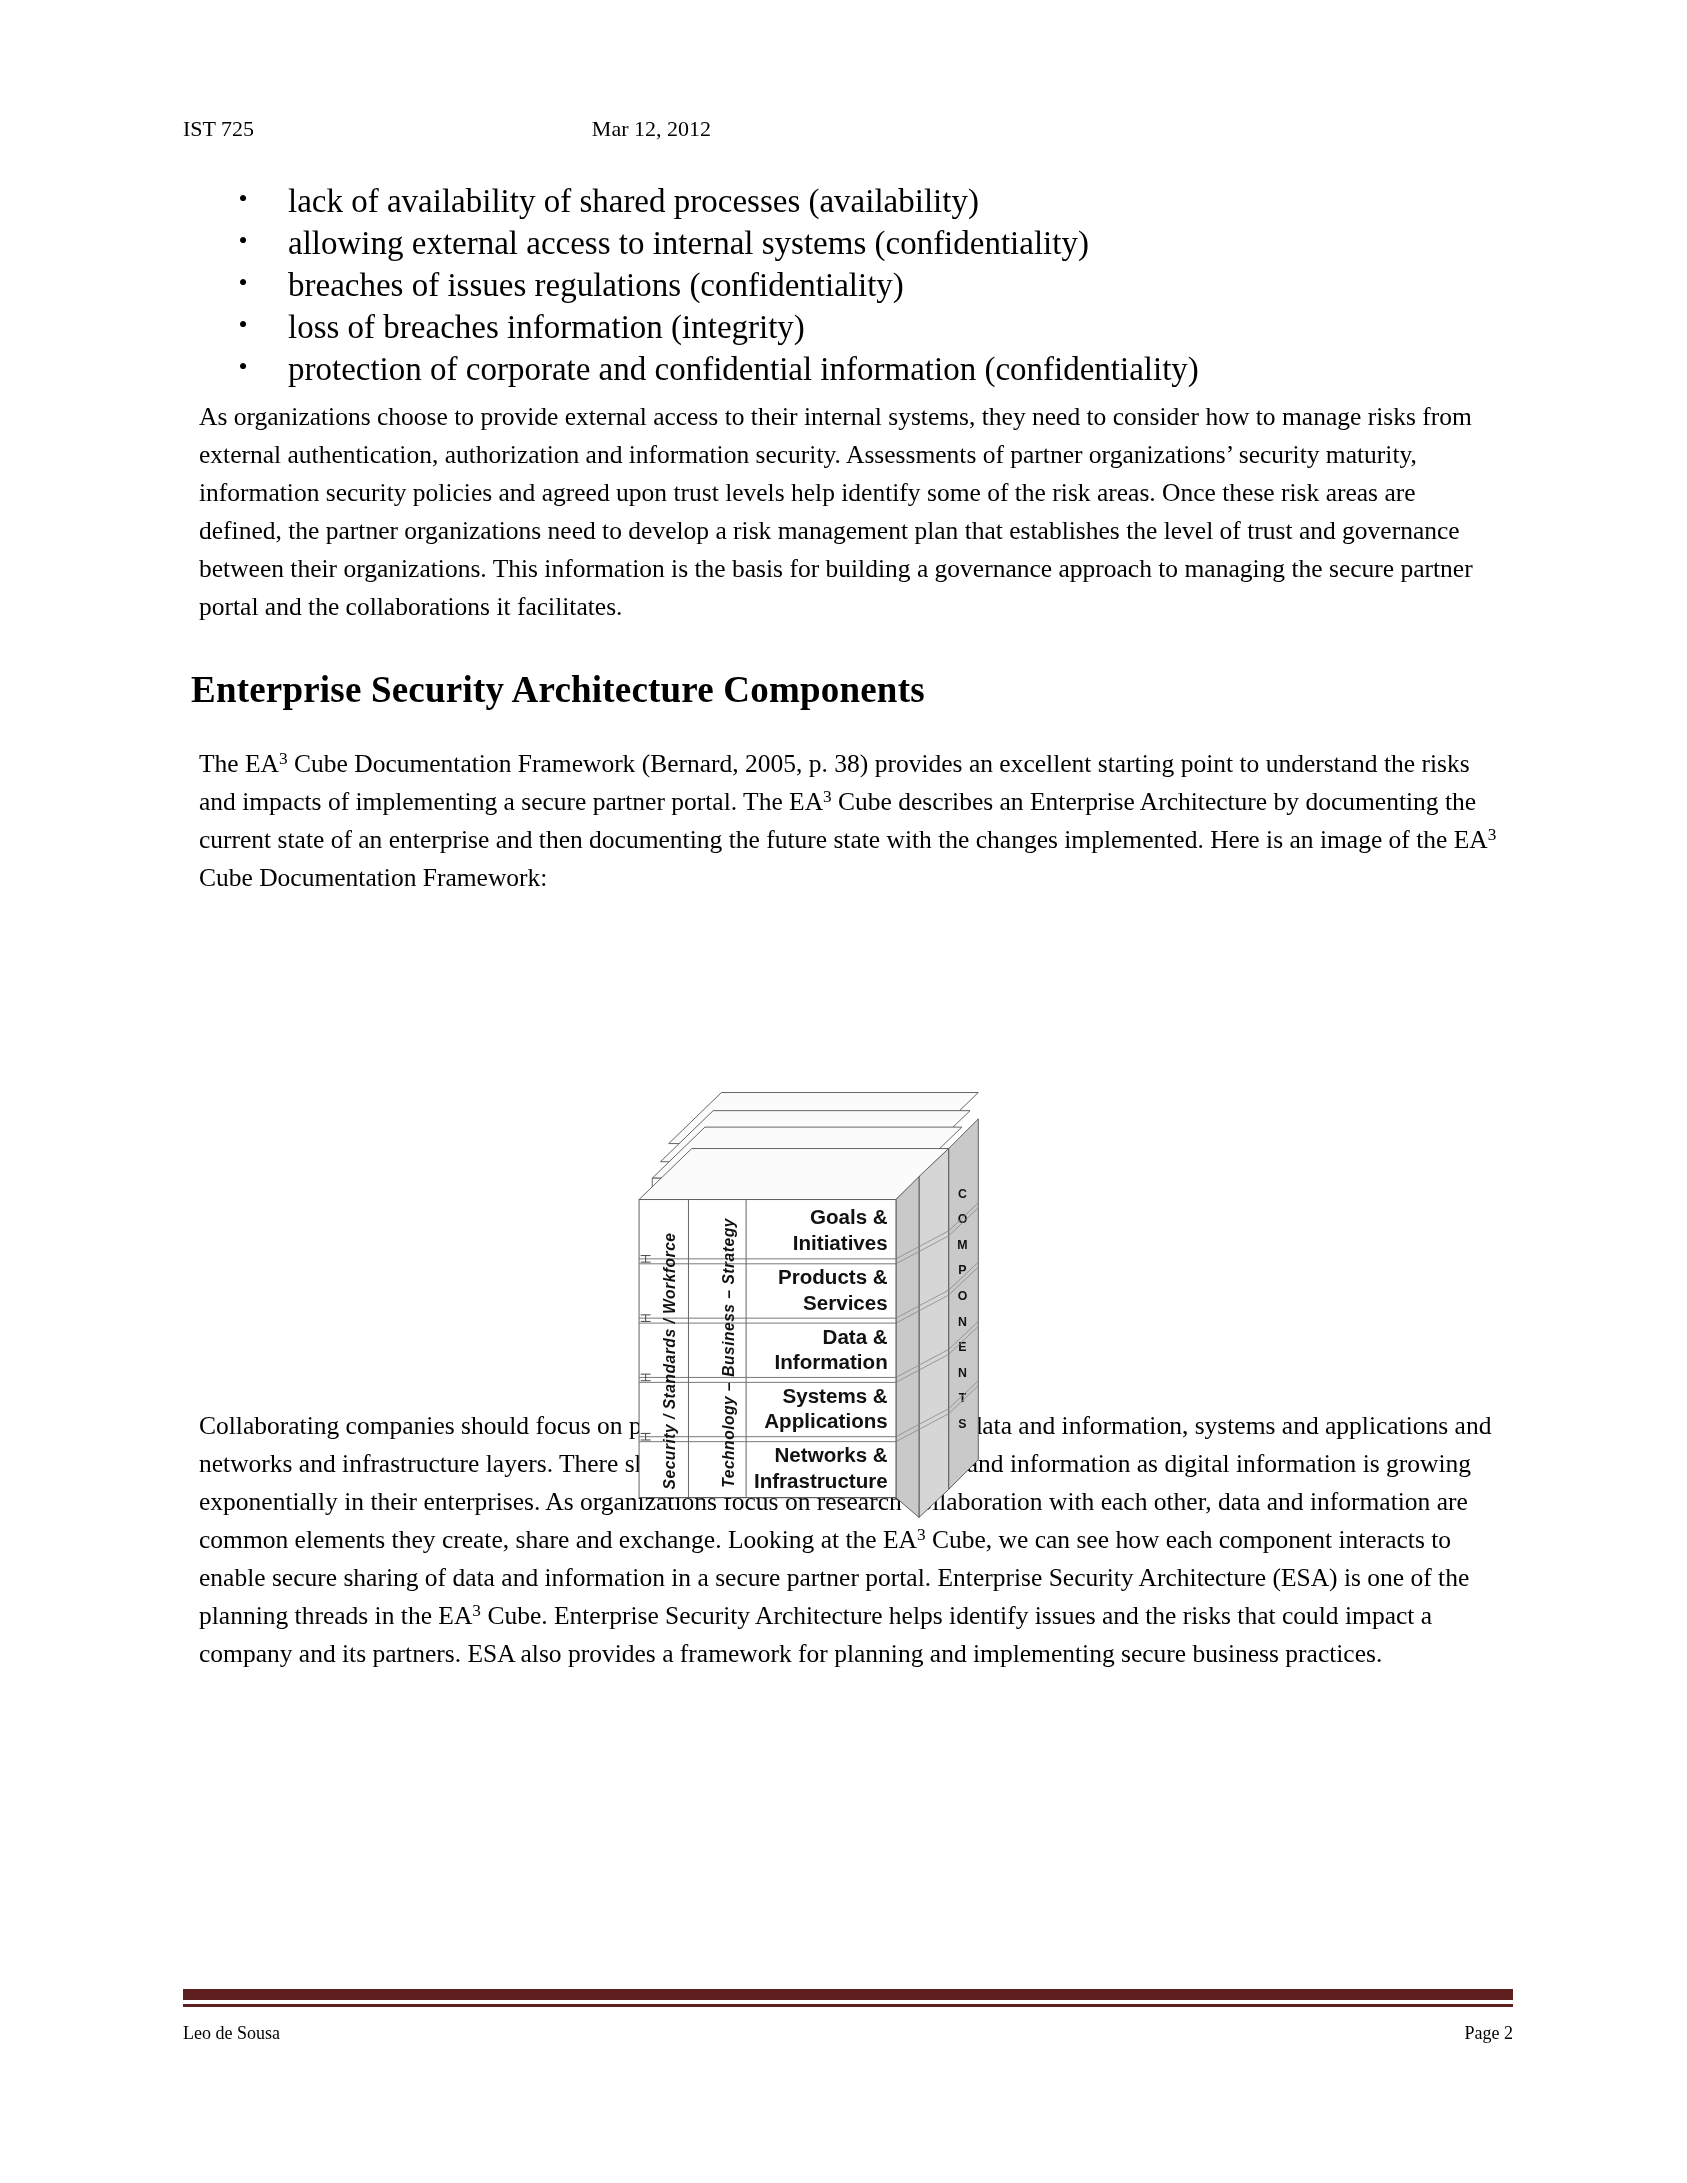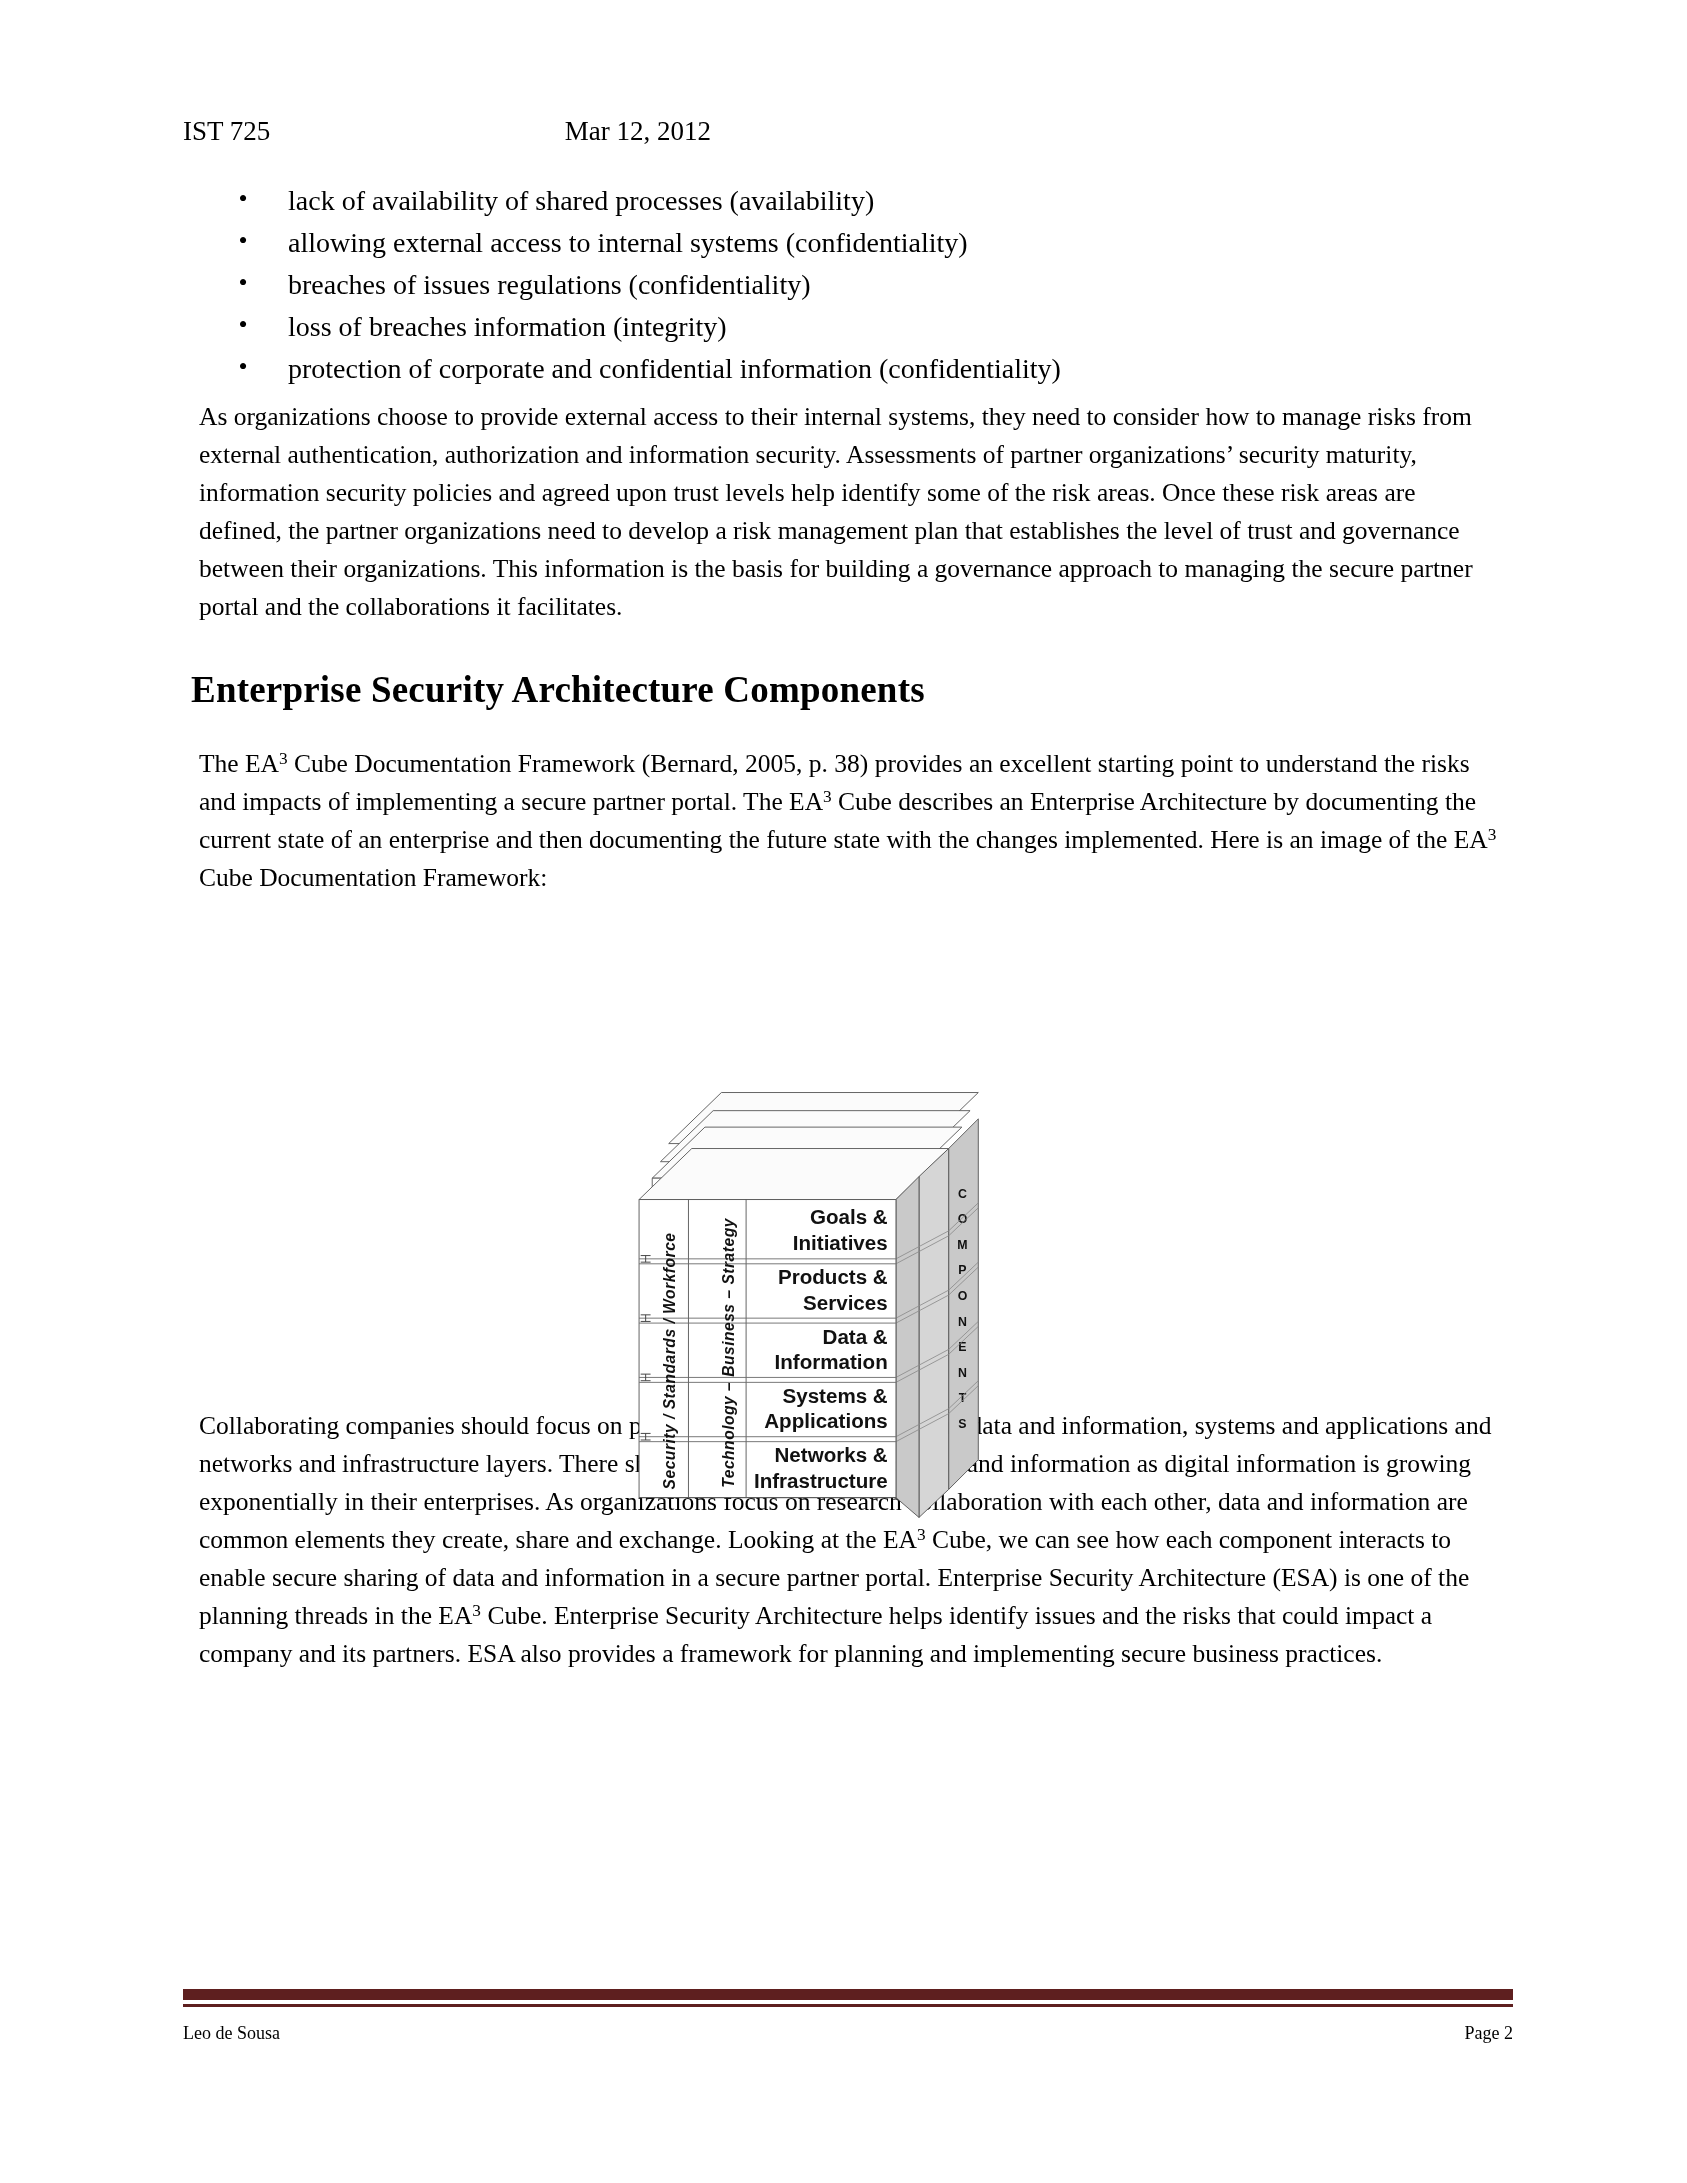--- a/index.html
+++ b/index.html
@@ -25,21 +25,21 @@
   }
 
   
   .doc-header {
     position: absolute;
     top: 89px;
     left: 183px;
     width: 1330px;
     display: flex;
     align-items: baseline;
-    font-size: 27px;
+    font-size: 22px;
     line-height: 1.1;
   }
   .doc-header .hdr-left   { width: 264px; text-align: left; }
   .doc-header .hdr-center { flex: 1 1 auto; text-align: center; }
   .doc-header .hdr-right  { width: 264px; text-align: right; margin-top: 28px; }
 
   
   .body-area {
     position: absolute;
     top: 180px;
@@ -50,21 +50,21 @@
   
   ul.risk-list {
     list-style: none;
     margin: 0 0 0 0;
     padding: 0;
   }
   ul.risk-list li {
     position: relative;
     padding-left: 56px;
     margin-left: 41px;
-    font-size: 28px;
+    font-size: 33px;
     line-height: 42px;
     white-space: nowrap;
   }
   ul.risk-list li::before {
     content: "\2022";
     position: absolute;
     left: 6.6px;
     top: -1.6px;
     font-size: 26px;
     line-height: 42px;

